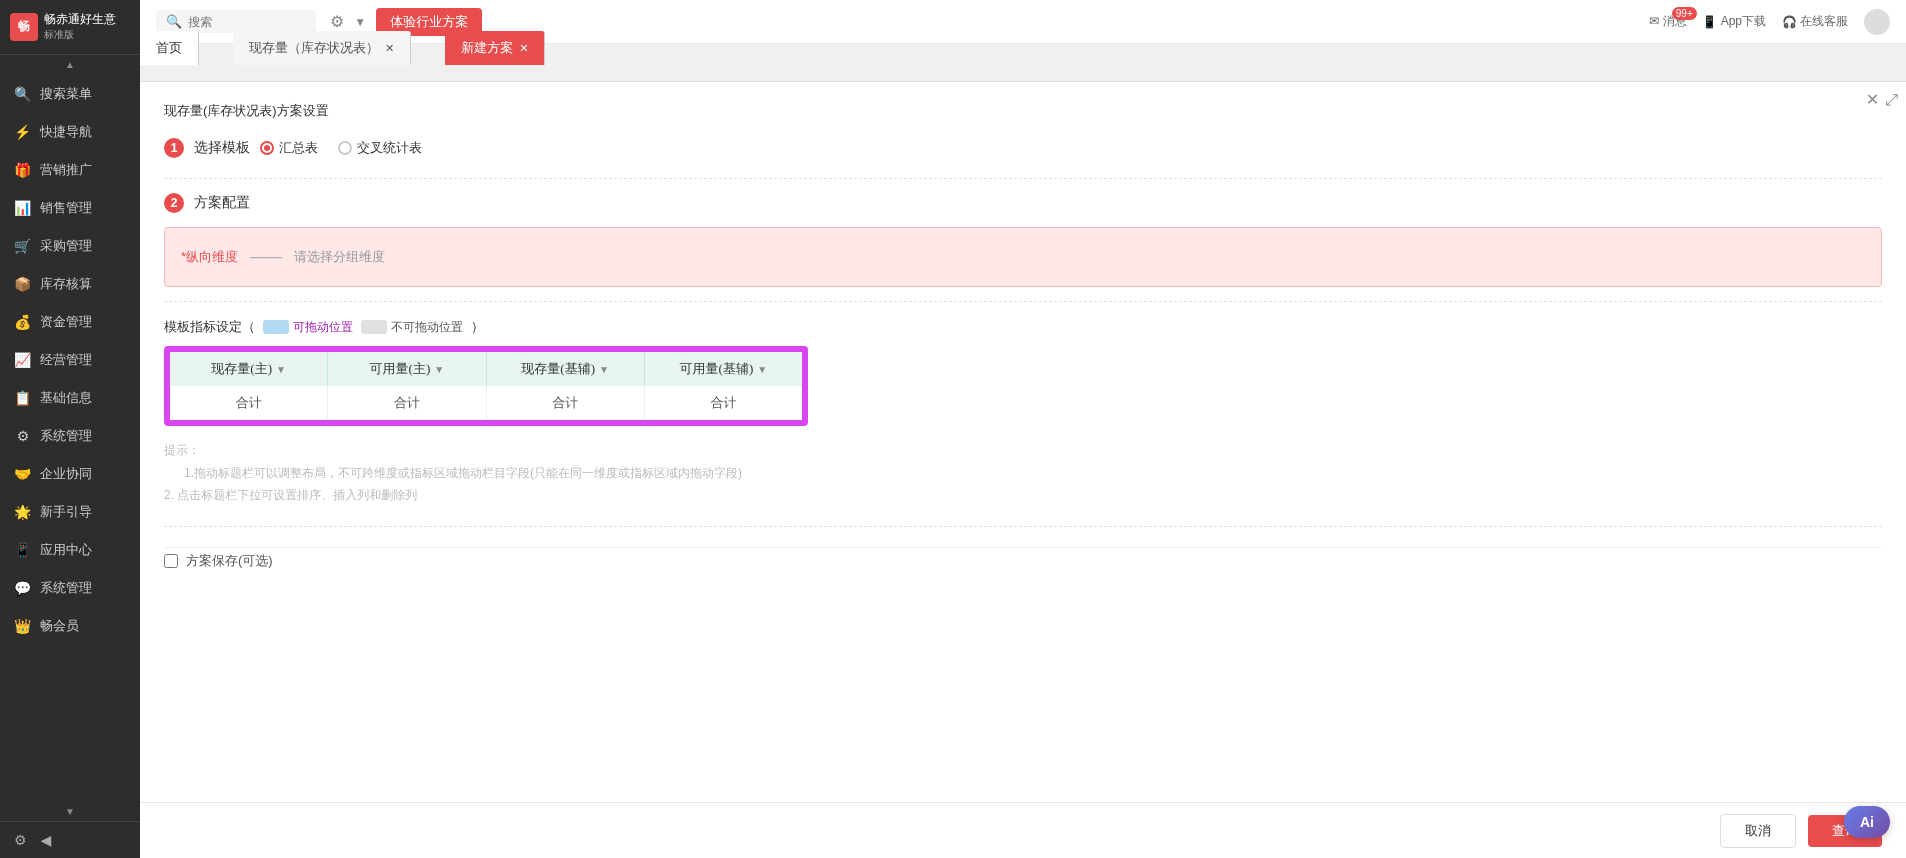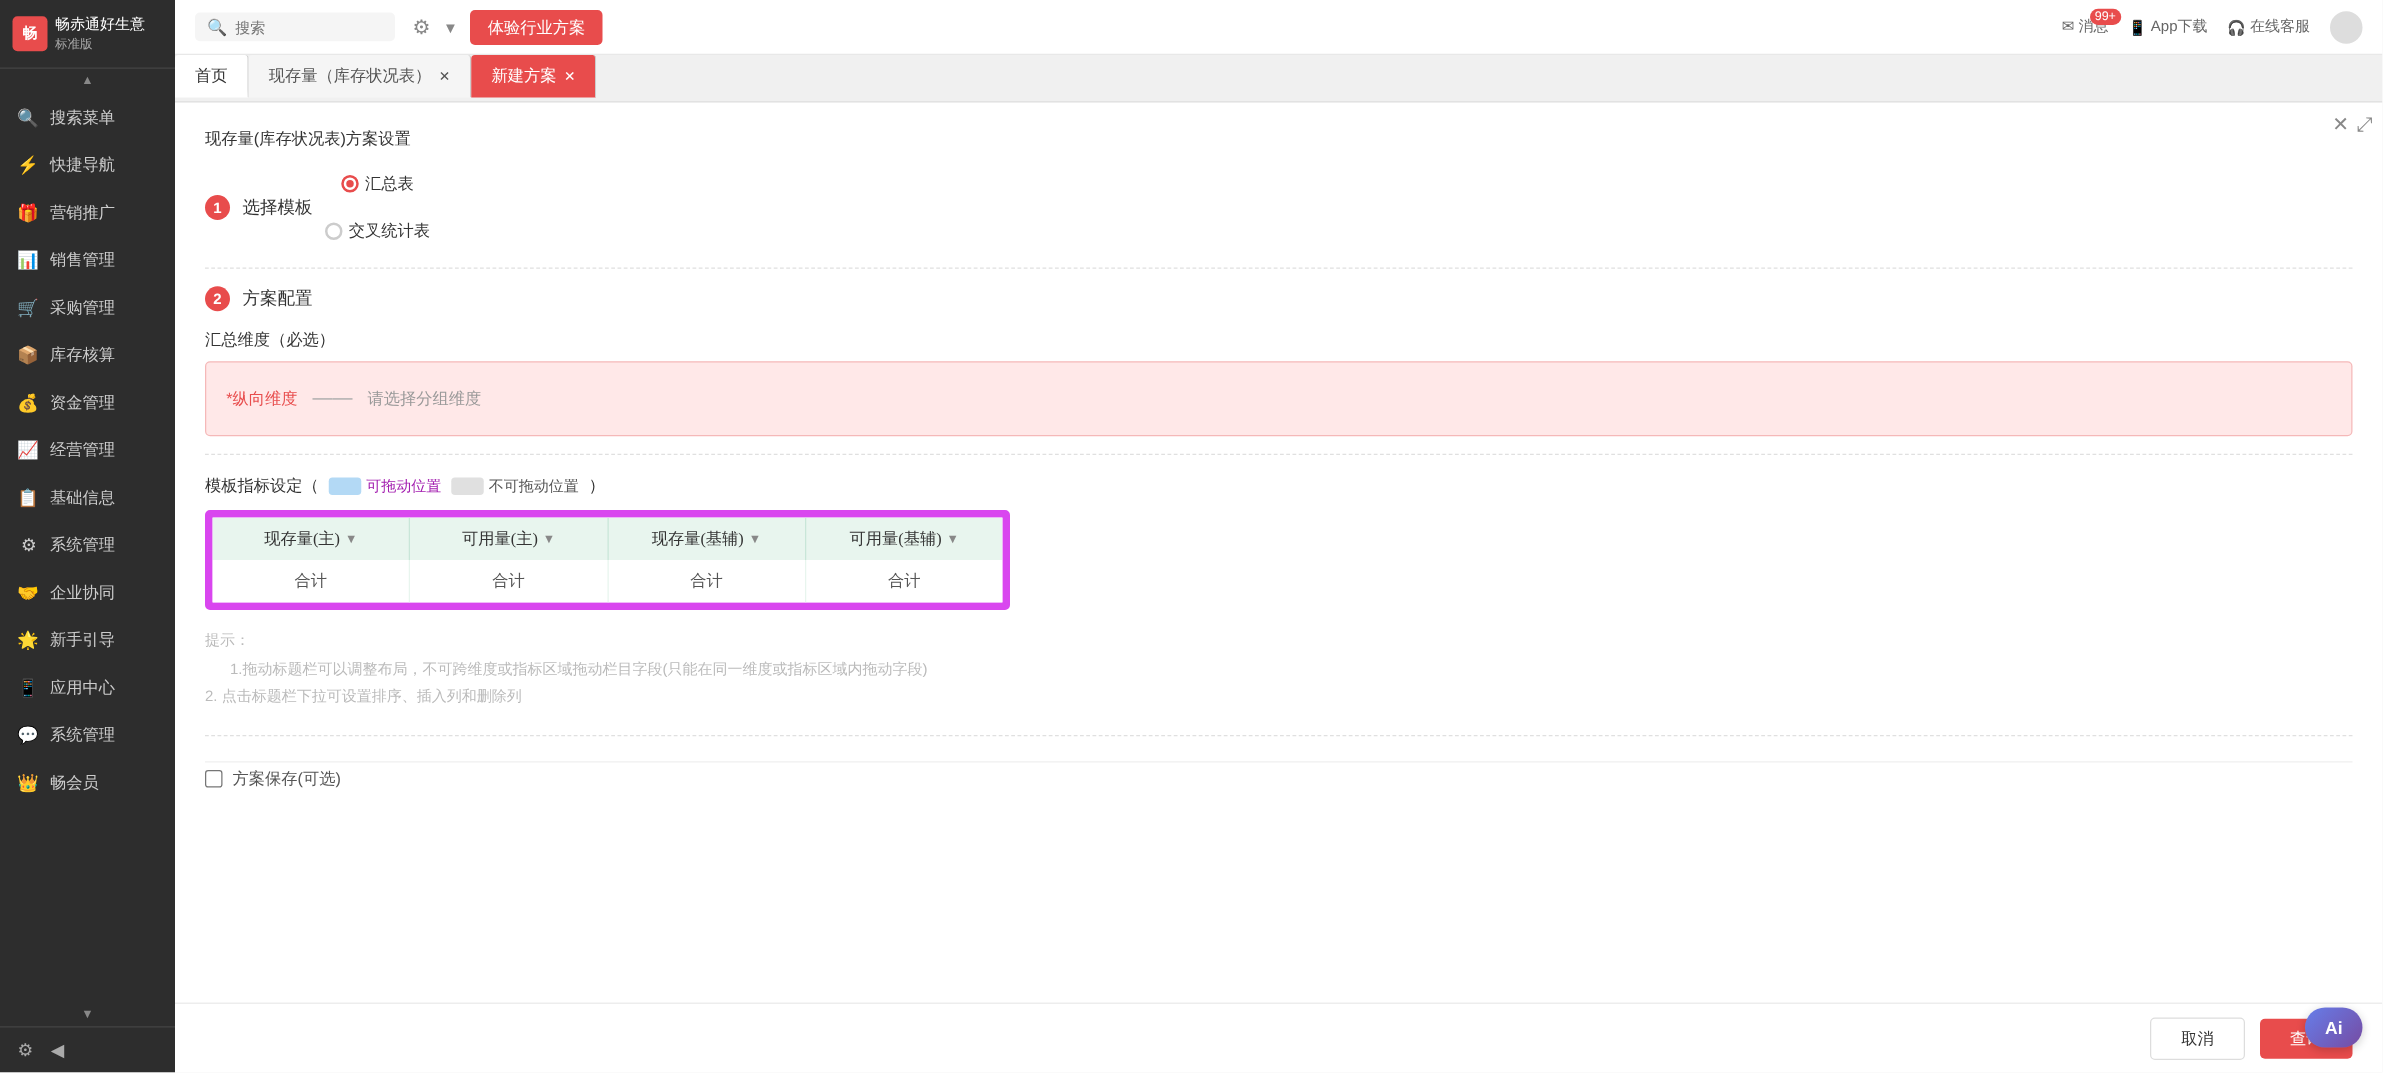--- a/index.html
+++ b/index.html
@@ -81,23 +81,25 @@
     .topbar-right { margin-left: auto; display: flex; align-items: center; gap: 16px; color: #666; font-size: 12px; }
     .topbar-msg { position: relative; cursor: pointer; }
     .badge { position: absolute; top: -6px; right: -10px; background: #e84c4c; color: white; border-radius: 8px; font-size: 10px; padding: 1px 4px; }
     .topbar-avatar { width: 26px; height: 26px; border-radius: 50%; background: #ddd; }
 
     
     .tabs-bar {
       height: 38px;
       background: #f0f0f0;
       display: flex;
-      padding: 0 0 1px 0;
+      align-items: flex-end;
+      padding: 0 0 16px 0;
       flex-shrink: 0;
       border-bottom: 1px solid #ddd;
+      gap: 34px;
     }
     .tab {
       height: 34px;
       padding: 0 16px;
       display: flex; align-items: center; gap: 6px;
       cursor: pointer;
       font-size: 13px;
       color: #555;
       background: #e0e0e0;
       border-right: 1px solid #ccc;
@@ -138,21 +140,21 @@
     .section-num {
       width: 20px; height: 20px;
       background: #e84c4c; color: white;
       border-radius: 50%; font-size: 12px;
       display: flex; align-items: center; justify-content: center;
       font-weight: bold; flex-shrink: 0;
     }
     .section-title { font-size: 14px; color: #333; font-weight: 500; }
 
     
-    .radio-group { display: flex; align-items: center; gap: 20px; flex-direction: column; }
+    .radio-group { display: flex; align-items: center; gap: 20px; }
     .radio-item { display: flex; align-items: center; gap: 5px; cursor: pointer; font-size: 13px; color: #333; }
     .radio-dot {
       width: 14px; height: 14px; border-radius: 50%;
       border: 2px solid #ccc;
       display: flex; align-items: center; justify-content: center;
     }
     .radio-dot.checked { border-color: #e84c4c; }
     .radio-dot.checked::after {
       content: '';
       width: 6px; height: 6px;
@@ -404,21 +406,20 @@
 
         <hr class="divider">
 
         <div class="section">
           <div class="section-header">
             <div class="section-num">2</div>
             <span class="section-title">方案配置</span>
           </div>
 
           <div class="dimension-section">
-            <div class="dimension-label">汇总维度（必选）</div>
             <div class="dimension-area">
               <span class="dimension-required">*纵向维度</span>
               <span class="dimension-arrow">——</span>
               <span class="dimension-placeholder">请选择分组维度</span>
             </div>
           </div>
 
           <hr class="divider">
 
           <div class="indicator-settings">

